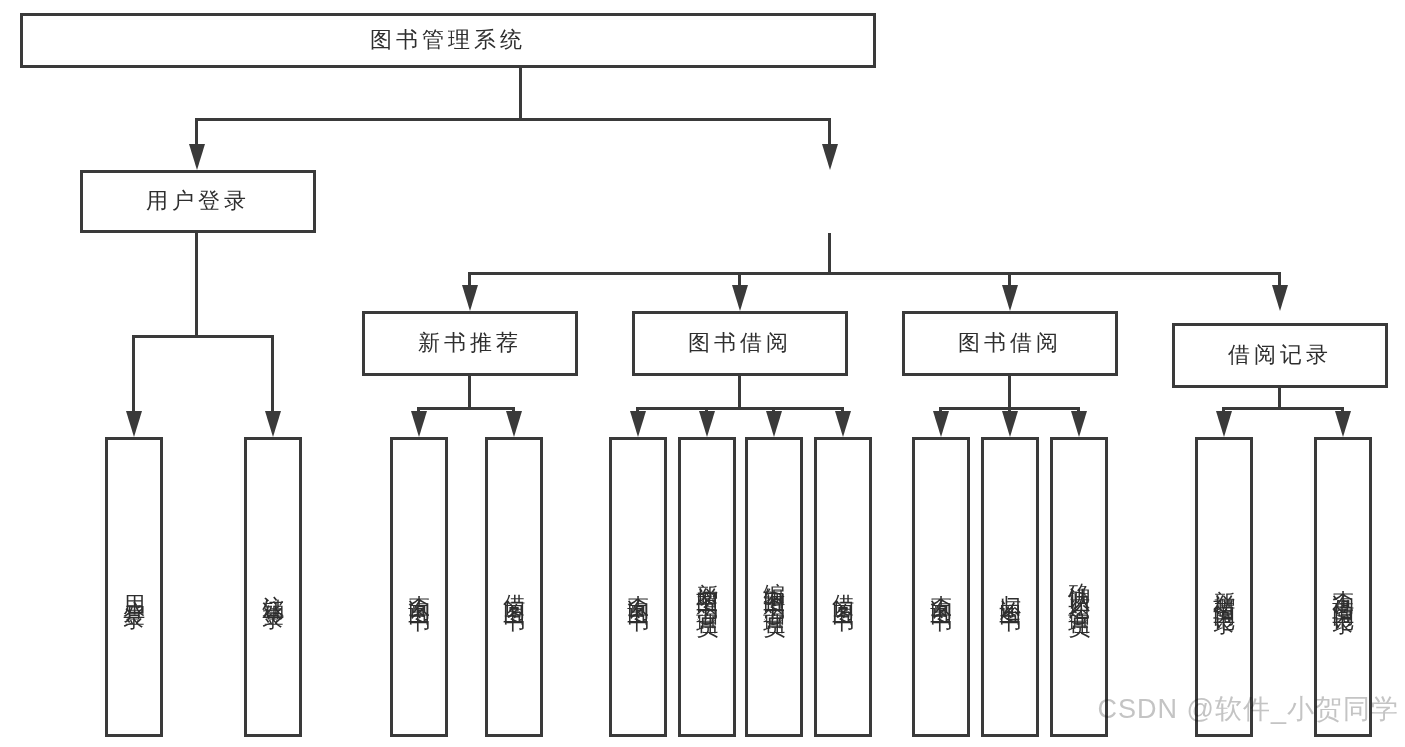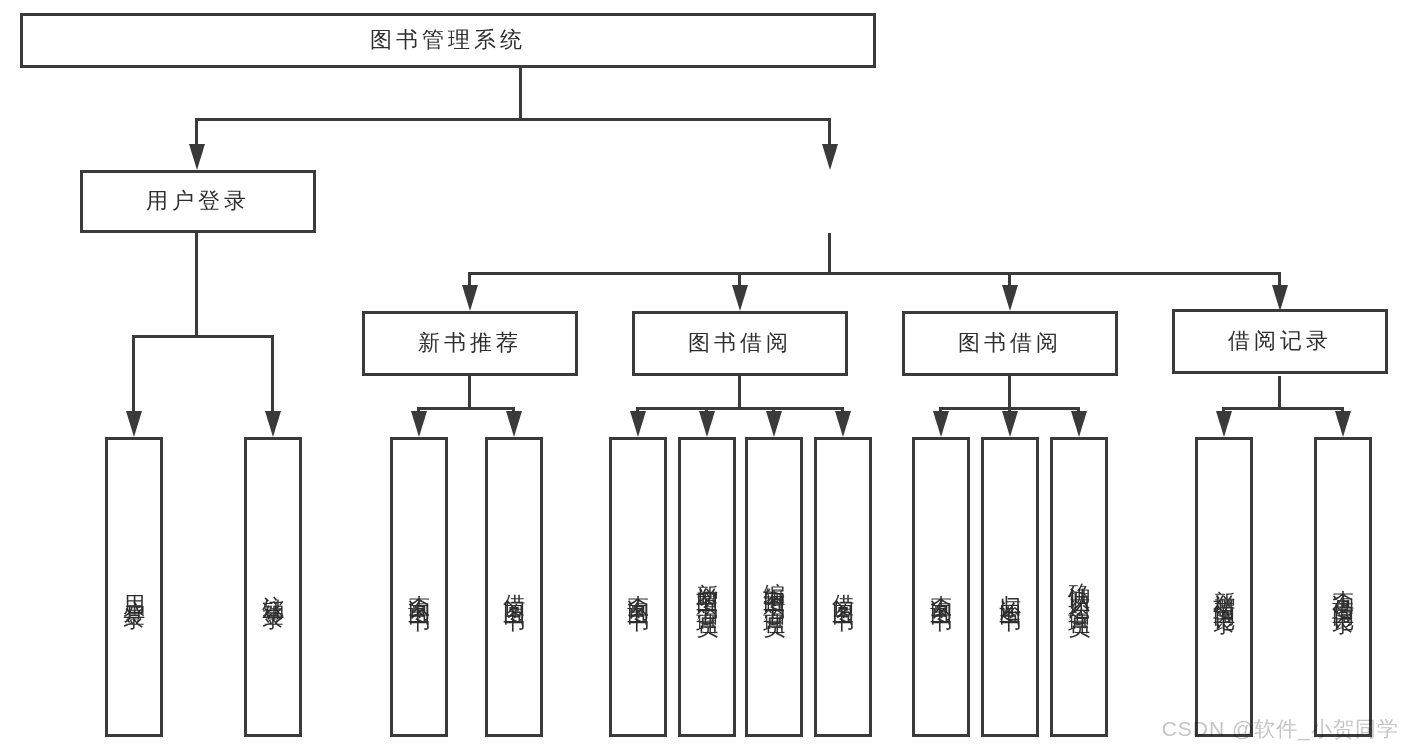--- a/index.html
+++ b/index.html
@@ -45,42 +45,42 @@
     position:absolute;
     width:0;height:0;
     border-left:8px solid transparent;
     border-right:8px solid transparent;
     border-top:26px solid var(--line);
     z-index:1;
   }
   .watermark{
     position:absolute;
     right:6px;
-    bottom:4px;
-    font-size:21px;
+    bottom:20px;
+    font-size:27px;
     letter-spacing:1px;
     color:var(--wm);
     mix-blend-mode:multiply;
     z-index:10;
     white-space:nowrap;
   }
 </style>
 </head>
 <body>
 
 <div id="stage">
 
   <div class="box" style="left:20px;top:13px;width:856px;height:55px">图书管理系统</div>
 
   <div class="box" style="left:80px;top:170px;width:236px;height:63px">用户登录</div>
 
   <div class="box" style="left:362px;top:311px;width:216px;height:65px">新书推荐</div>
   <div class="box" style="left:632px;top:311px;width:216px;height:65px">图书借阅</div>
   <div class="box" style="left:902px;top:311px;width:216px;height:65px">图书借阅</div>
-  <div class="box" style="left:1172px;top:309px;width:216px;height:65px">借阅记录</div>
+  <div class="box" style="left:1172px;top:323px;width:216px;height:65px">借阅记录</div>
 
   <div class="box vbox" style="left:105px;top:437px;width:58px;height:300px">用户登录</div>
   <div class="box vbox" style="left:244px;top:437px;width:58px;height:300px">注销登录</div>
 
   <div class="box vbox" style="left:390px;top:437px;width:58px;height:300px">查询图书</div>
   <div class="box vbox" style="left:485px;top:437px;width:58px;height:300px">借阅图书</div>
 
   <div class="box vbox" style="left:609px;top:437px;width:58px;height:300px">查询图书</div>
   <div class="box vbox" style="left:678px;top:437px;width:58px;height:300px">新增图书（管理员）</div>
   <div class="box vbox" style="left:745px;top:437px;width:58px;height:300px">编辑图书（管理员）</div>

